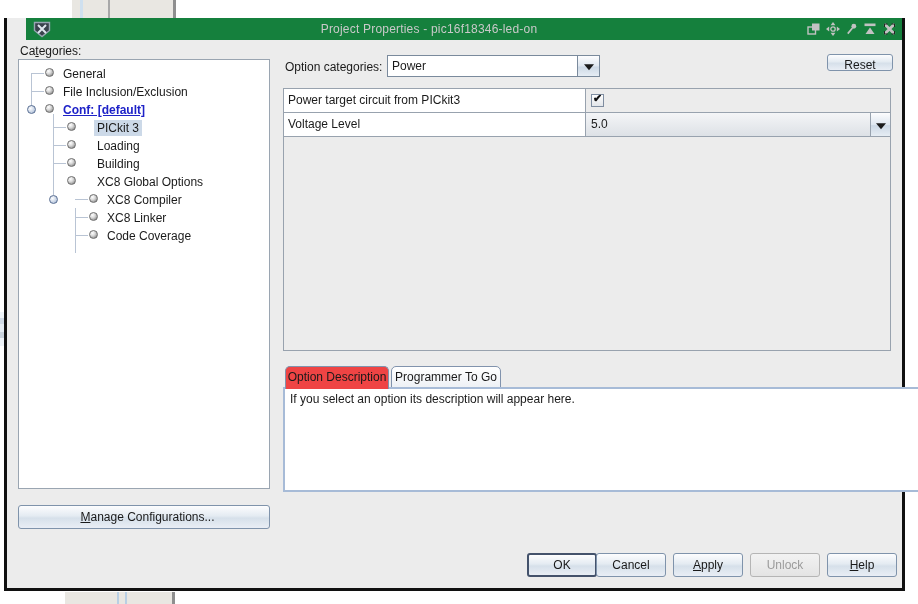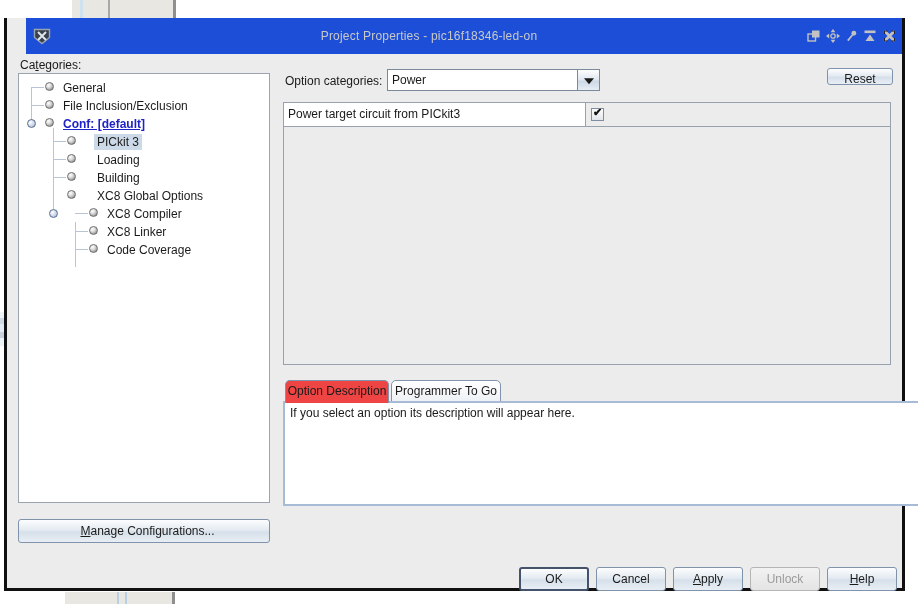--- a/index.html
+++ b/index.html
@@ -13,21 +13,21 @@
   .frag-top .graydiv{position:absolute;left:36px;top:0;width:2px;height:100%;background:#a8a8a8;}
   .frag-left{position:absolute;left:0;top:312px;width:7px;height:34px;
     background:linear-gradient(180deg,#eef3f8 0 6px,#cfd9e4 6px 12px,#e4ebf2 12px 20px,#c9d2dc 20px 26px,#eef3f8 26px 34px);}
   .frag-bottom{position:absolute;left:65px;top:592px;width:107px;height:12px;background:#e9e7e2;border-right:3px solid #8f8f8f;}
   .frag-bottom .b1{position:absolute;left:52px;top:0;width:2px;height:100%;background:#b9cfe4;}
   .frag-bottom .b2{position:absolute;left:60px;top:0;width:2px;height:100%;background:#b9cfe4;}
 
   
   .dialog{position:absolute;left:4px;top:18px;width:901px;height:573px;box-sizing:border-box;
     background:#ececec;border:3px solid #101010;border-top:none;}
-  .titlebar{height:36px;background:#1d4ed8;display:flex;align-items:center;margin-left:19px;}
+  .titlebar{height:22px;background:#15803d;display:flex;align-items:center;margin-left:19px;}
   .titlebar .app-icon{margin-left:6px;display:flex;align-items:center;}
   .titlebar .title{flex:1;text-align:center;font-size:12px;color:#c9c9c9;letter-spacing:.2px;}
   .win-icons{display:flex;align-items:center;gap:4px;margin-right:5px;}
   .win-icons svg{display:block;cursor:pointer;}
   .content{position:relative;height:544px;}
 
   
   .cat-label{position:absolute;left:13px;top:4px;font-size:12px;}
   .u{text-decoration:underline;}
   .tree-panel{position:absolute;left:11px;top:19px;width:252px;height:430px;box-sizing:border-box;
@@ -56,21 +56,21 @@
   .lvl2 .lbl{left:85px;}
   .lbl.link{color:#1e22c8;font-weight:bold;text-decoration:underline;}
   .lbl.sel{background:#ccd9e8;}
 
   
   .btn{box-sizing:border-box;font-size:12px;text-align:center;cursor:pointer;
     background:linear-gradient(180deg,#fdfdfe 0%,#e4ebf2 45%,#d6e0ea 55%,#e9eef5 100%);
     border:1px solid #7f93ab;border-radius:3px;color:#1a1a1a;}
   .manage-btn{position:absolute;left:11px;top:465px;width:252px;height:24px;line-height:22px;padding-left:7px;}
   .bottom-btn{position:absolute;top:513px;width:70px;height:24px;line-height:22px;}
-  .btn.default{border:2px solid #44526b;line-height:20px;}
+  .btn.default{border:2px solid #44526b;line-height:20px;margin-left:8px;}
   .btn.disabled{background:linear-gradient(180deg,#f2f2f2,#e4e4e4);border:1px solid #b5b5b5;color:#9b9b9b;cursor:default;}
 
   
   .opt-label{position:absolute;left:278px;top:20px;font-size:12px;}
   .combo{position:absolute;left:380px;top:15px;width:213px;height:22px;box-sizing:border-box;
     background:#fff;border:1px solid #7a8a9c;cursor:pointer;}
   .combo .val{position:absolute;left:4px;top:3px;font-size:12px;}
   .combo .arrow-btn{position:absolute;right:0;top:0;width:22px;height:100%;box-sizing:border-box;
     background:linear-gradient(180deg,#fdfdfe,#dfe7f0 50%,#ccd8e5 55%,#e6edf4);border-left:1px solid #7a8a9c;}
   .tri-down{position:absolute;left:50%;top:50%;transform:translate(-50%,-30%);
@@ -224,20 +224,29 @@
 
     <div class="options-panel">
       <div class="orow">
         <div class="name-cell">Power target circuit from PICkit3</div>
         <div class="value-cell">
           <span class="checkbox">
               <span class="mark">✔</span>
             </span>
         </div>
       </div>
+      <div class="orow">
+        <div class="name-cell">Voltage Level</div>
+        <div class="combo-cell">
+          <span>5.0</span>
+          <span class="arrow-btn">
+              <span class="tri-down"></span>
+            </span>
+        </div>
+      </div>
     </div>
 
     <div class="tab selected">Option Description</div>
     <div class="tab t2">Programmer To Go</div>
     <div class="desc-panel">
       <span>If you select an option its description will appear here.</span>
     </div>
 
     <div class="btn bottom-btn default" style="left:512px;"><span>OK</span><span class="u"></span><span></span></div>
     <div class="btn bottom-btn" style="left:589px;"><span>Cancel</span><span class="u"></span><span></span></div>

